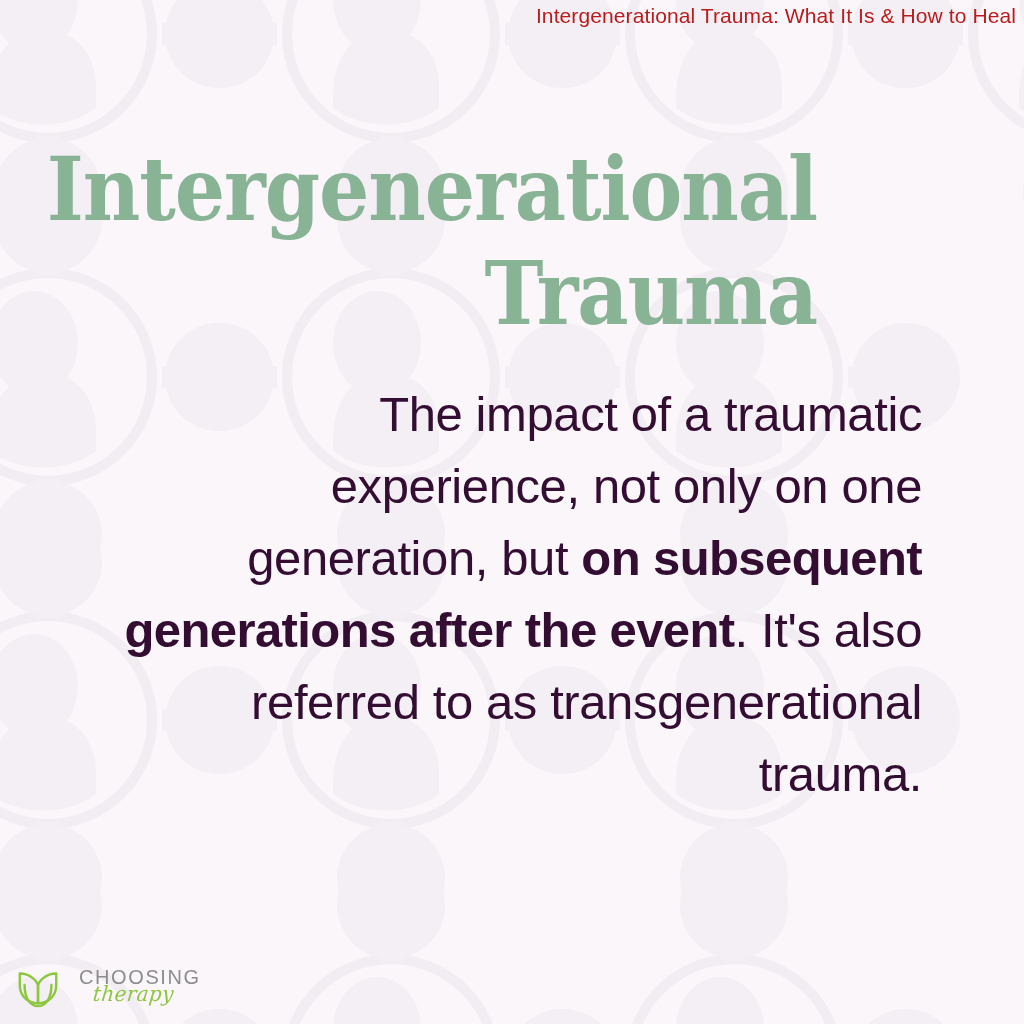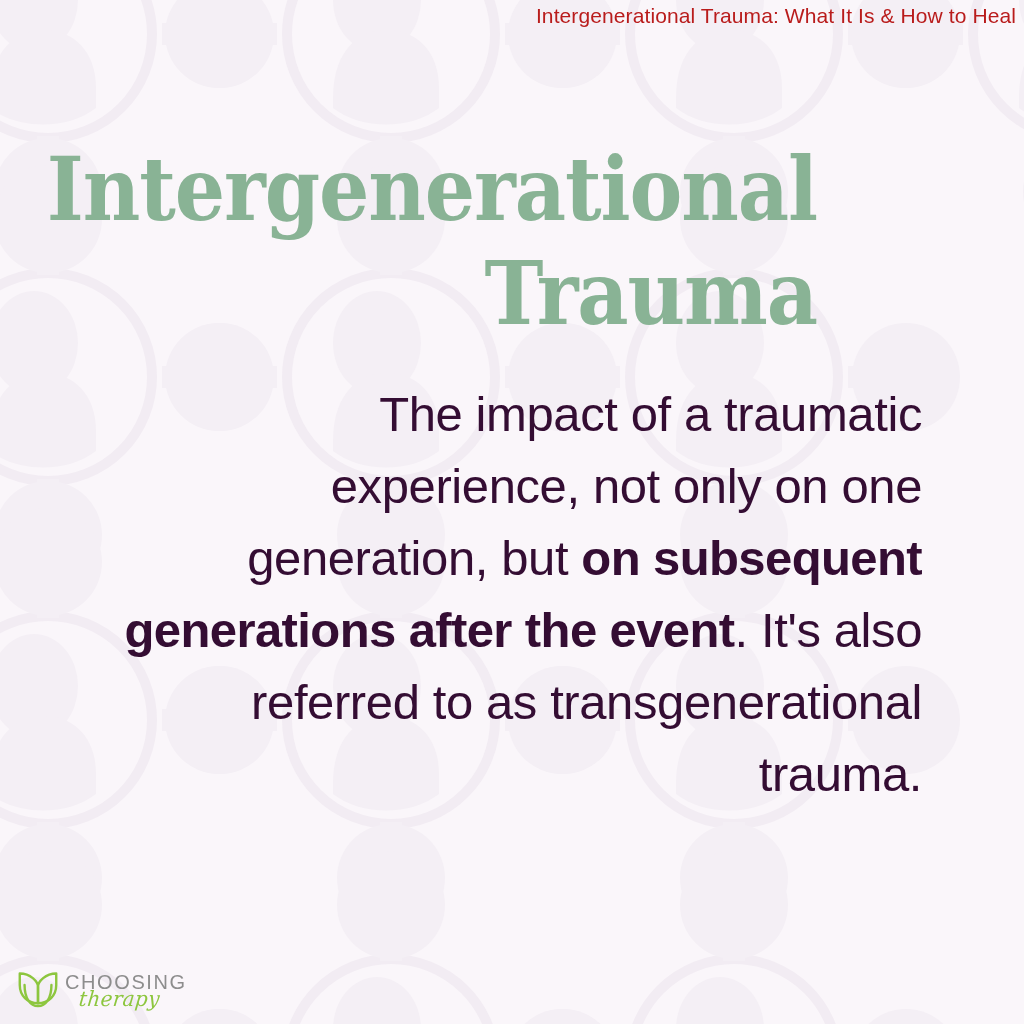--- a/index.html
+++ b/index.html
@@ -84,22 +84,22 @@
     letter-spacing: -0.6px;
   }
 
   
   #logo {
     position: absolute;
     left: 14px;
     bottom: 14px;
     z-index: 4;
     display: flex;
-    align-items: flex-end;
-    gap: 3px;
+    align-items: center;
+    gap: 17px;
   }
   #logo-mark { display:block; width: 48px; height: 48px; }
   #logo-words {
     display: flex;
     flex-direction: column;
     justify-content: center;
     line-height: 1;
   }
   #logo-word-choosing {
     font-family: "Liberation Sans", sans-serif;

